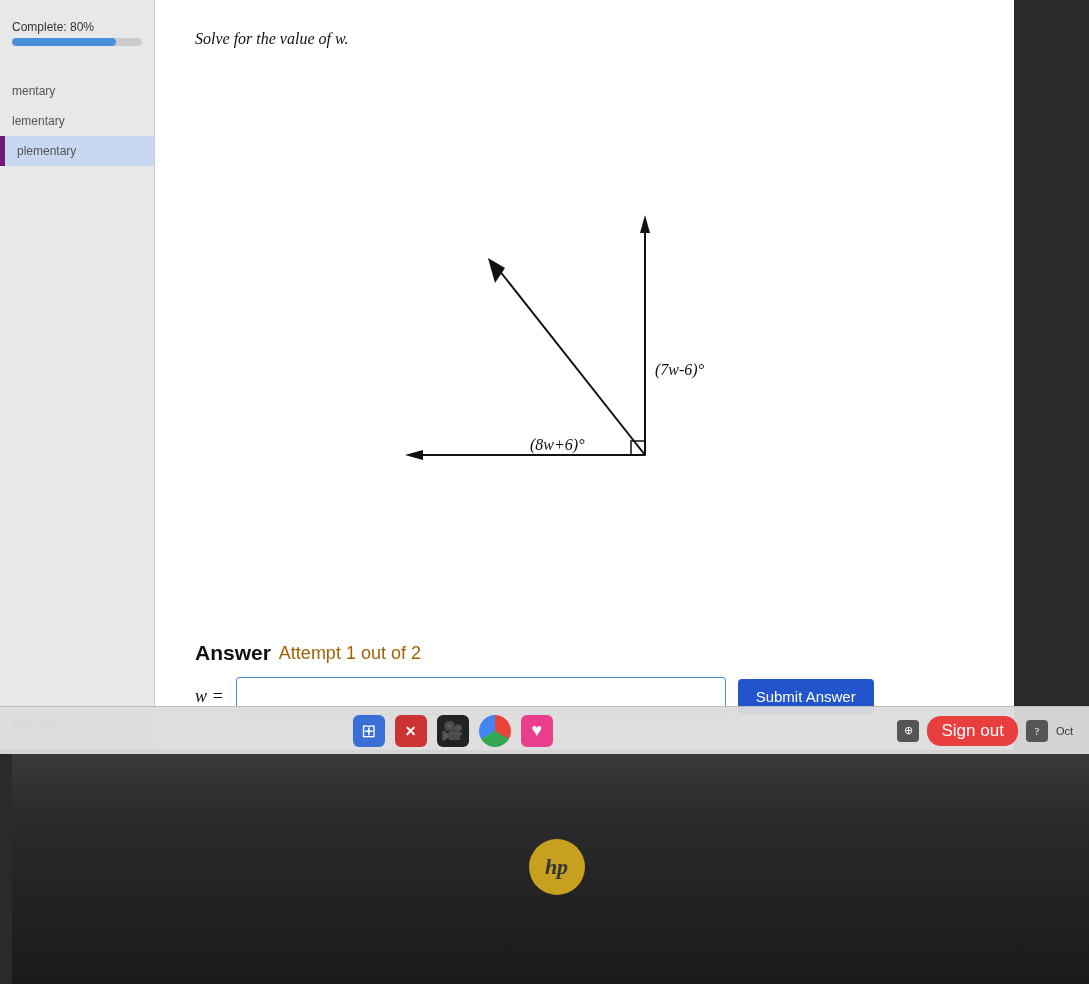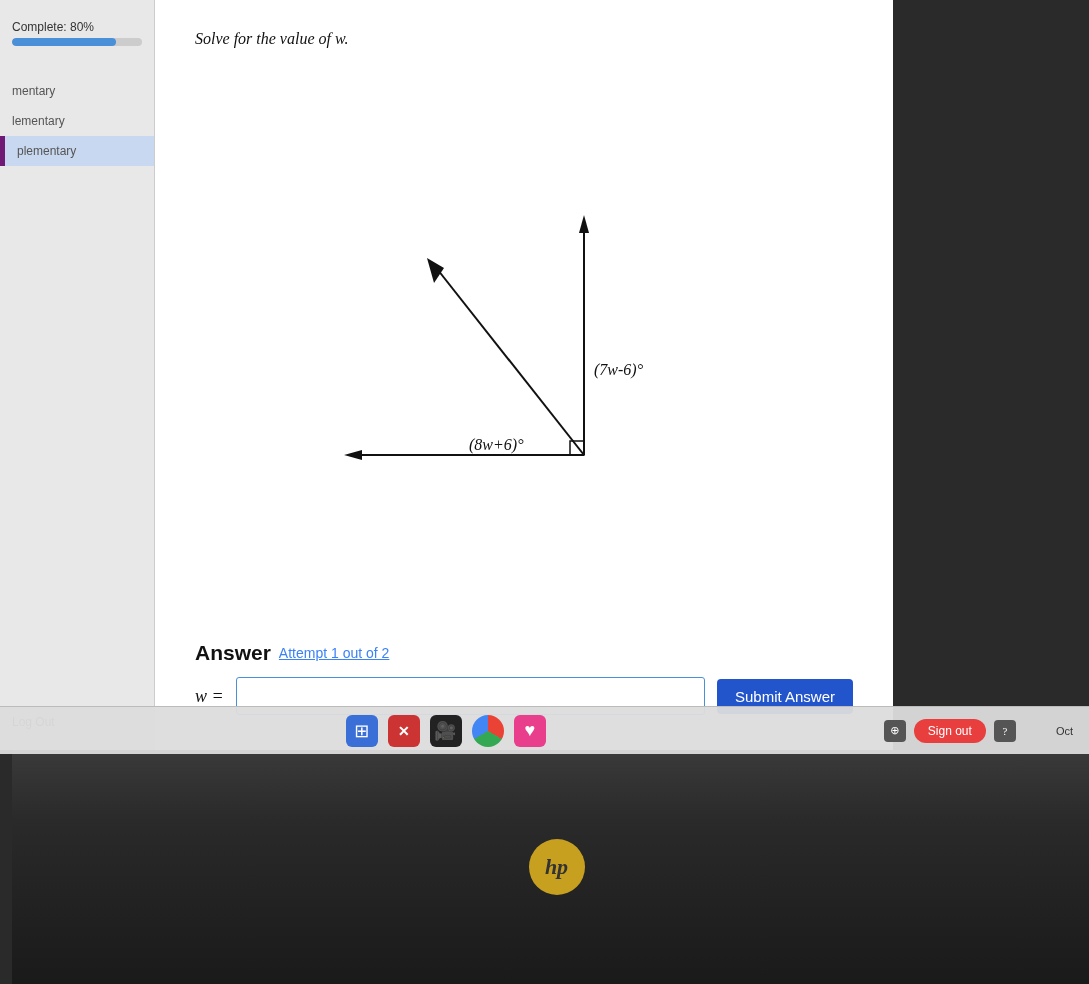--- a/index.html
+++ b/index.html
@@ -10,21 +10,21 @@
       font-family: 'Georgia', serif;
       overflow: hidden;
       position: relative;
     }
 
     
     .screen {
       position: absolute;
       top: 0;
       left: 0;
-      width: 893px;
+      width: 1014px;
       height: 750px;
       background: #f0f0f0;
       display: flex;
       overflow: hidden;
     }
 
     
     .sidebar {
       width: 155px;
       min-width: 155px;
@@ -131,24 +131,23 @@
     }
 
     .answer-bold {
       font-weight: bold;
       font-size: 21px;
       font-family: Arial, sans-serif;
       color: #111;
     }
 
     .attempt-text {
-      font-size: 14px;
-      color: #3b82f6;
-      font-family: Arial, sans-serif;
-      text-decoration: underline;
+      font-size: 18px;
+      color: #a16207;
+      font-family: Arial, sans-serif;
     }
 
     .answer-input-row {
       display: flex;
       align-items: center;
       gap: 12px;
     }
 
     .w-equals {
       font-size: 18px;
@@ -219,30 +218,29 @@
       gap: 8px;
       margin-left: auto;
     }
 
     .sign-out-btn {
       background: #e83e3e;
       color: white;
       border: none;
       padding: 5px 14px;
       border-radius: 14px;
-      font-size: 12px;
+      font-size: 17px;
       cursor: pointer;
       font-family: Arial, sans-serif;
     }
 
     .taskbar-time {
       font-size: 11px;
       color: #333;
       font-family: Arial, sans-serif;
-      margin-left: 32px;
     }
 
     .taskbar-small-icon {
       width: 22px;
       height: 22px;
       border-radius: 4px;
       background: #555;
       color: white;
       display: flex;
       align-items: center;

